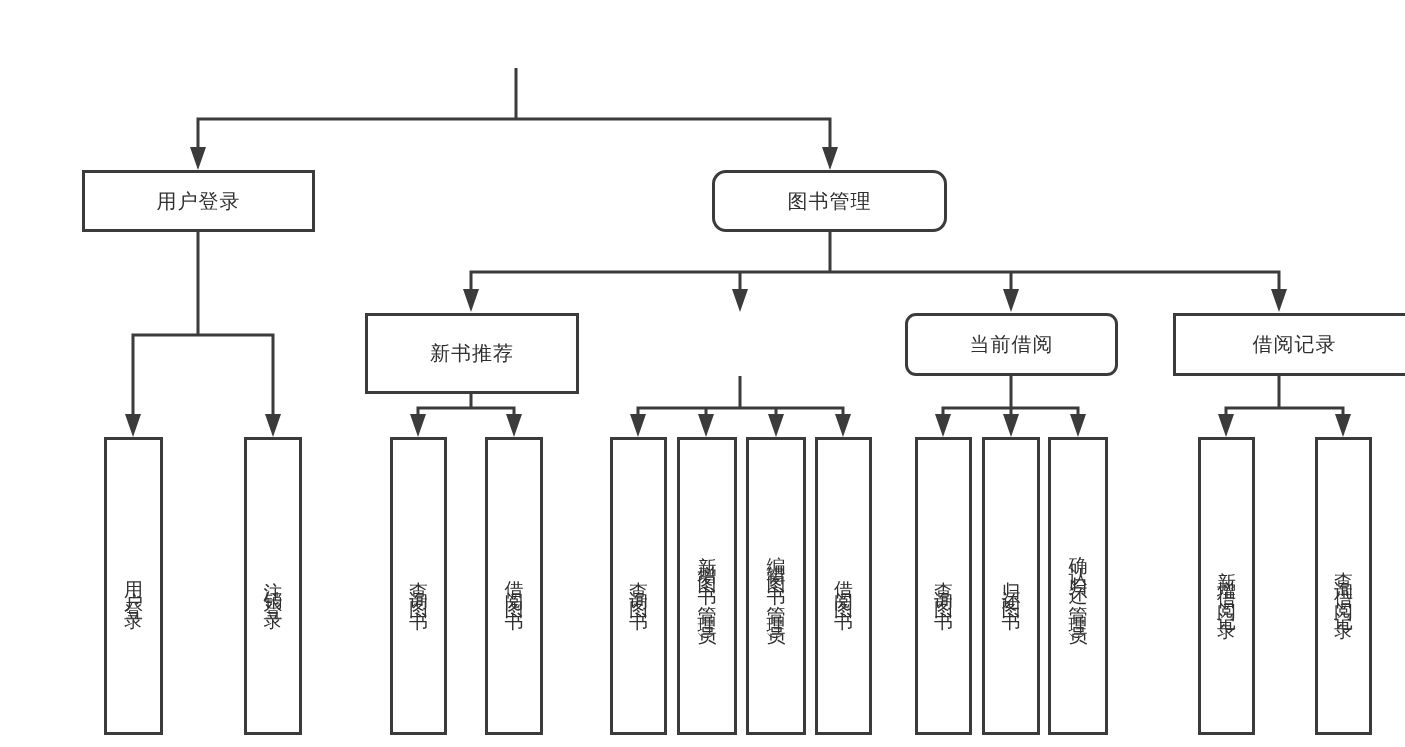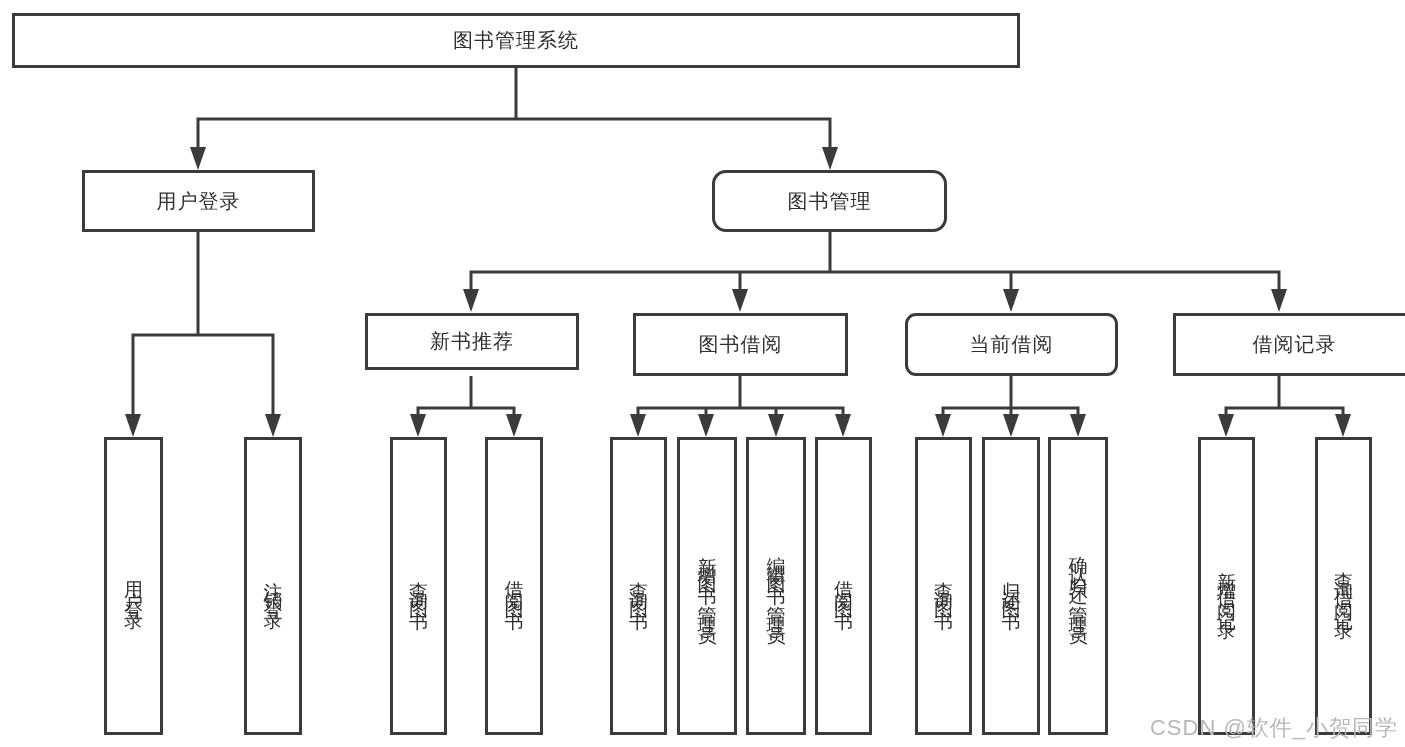--- a/index.html
+++ b/index.html
@@ -43,21 +43,21 @@
     bottom: 4px;
     font-size: 22px;
     color: #b7b7b7;
     letter-spacing: 1px;
     z-index: 5;
   }
   
   #n-root   { left: 12px;  top: 13px;  width: 1008px; height: 55px; }
   #n-login  { left: 82px;  top: 170px; width: 233px;  height: 62px; }
   #n-mgmt   { left: 712px; top: 170px; width: 235px;  height: 62px; border-radius: 14px; }
-  #n-newrec { left: 365px; top: 313px; width: 214px;  height: 57px; }
+  #n-newrec { left: 365px; top: 313px; width: 214px;  height: 81px; }
   #n-borrow { left: 633px; top: 313px; width: 215px;  height: 63px; }
   #n-current{ left: 905px; top: 313px; width: 213px;  height: 63px; border-radius: 11px; }
   #n-records{ left: 1173px;top: 313px; width: 243px;  height: 63px; }
   .leaf { top: 437px; height: 298px; }
   #l-login   { left: 104px;  width: 59px; }
   #l-logout  { left: 244px;  width: 58px; }
   #l-query1  { left: 390px;  width: 57px; }
   #l-borrow1 { left: 485px;  width: 58px; }
   #l-query2  { left: 610px;  width: 57px; }
   #l-add     { left: 677px;  width: 60px; }
@@ -103,27 +103,25 @@
              M698 414 L714 414 L706 437 Z
              M768 414 L784 414 L776 437 Z
              M835 414 L851 414 L843 437 Z
              M935 414 L951 414 L943 437 Z
              M1003 414 L1019 414 L1011 437 Z
              M1070 414 L1086 414 L1078 437 Z
              M1218 414 L1234 414 L1226 437 Z
              M1335 414 L1351 414 L1343 437 Z"></path>
   </svg>
 
-  <div class="box" id="n-root">图书管理系统</div>
 
   <div class="box" id="n-login">用户登录</div>
   <div class="box" id="n-mgmt">图书管理</div>
 
   <div class="box" id="n-newrec">新书推荐</div>
-  <div class="box" id="n-borrow">图书借阅</div>
   <div class="box" id="n-current">当前借阅</div>
   <div class="box" id="n-records">借阅记录</div>
 
   <div class="box vbox leaf" id="l-login">用户登录</div>
   <div class="box vbox leaf" id="l-logout">注销登录</div>
 
   <div class="box vbox leaf" id="l-query1">查询图书</div>
   <div class="box vbox leaf" id="l-borrow1">借阅图书</div>
 
   <div class="box vbox leaf" id="l-query2">查询图书</div>
@@ -131,15 +129,14 @@
   <div class="box vbox leaf" id="l-edit">编辑图书（管理员）</div>
   <div class="box vbox leaf" id="l-borrow2">借阅图书</div>
 
   <div class="box vbox leaf" id="l-query3">查询图书</div>
   <div class="box vbox leaf" id="l-return">归还图书</div>
   <div class="box vbox leaf" id="l-confirm">确认归还（管理员）</div>
 
   <div class="box vbox leaf" id="l-addrec">新增借阅记录</div>
   <div class="box vbox leaf" id="l-queryrec">查询借阅记录</div>
 
-  <div id="watermark">CSDN @软件_小贺同学</div>
 
 </div>
 
 </body></html>

